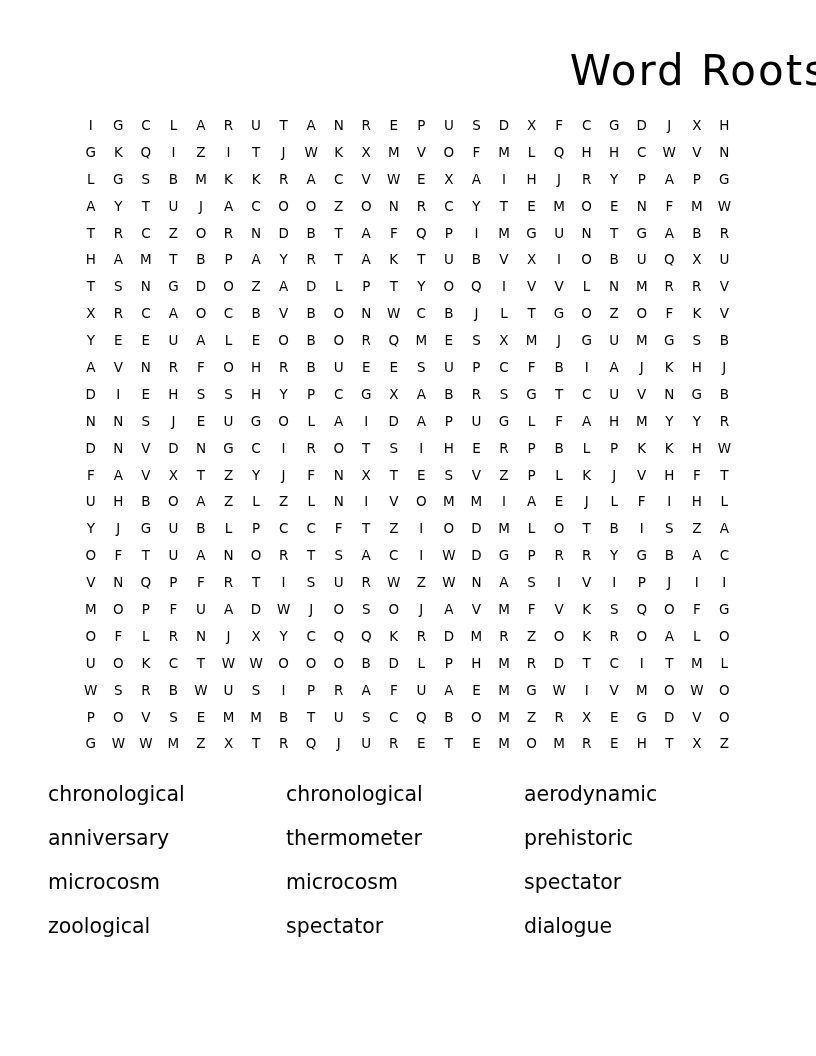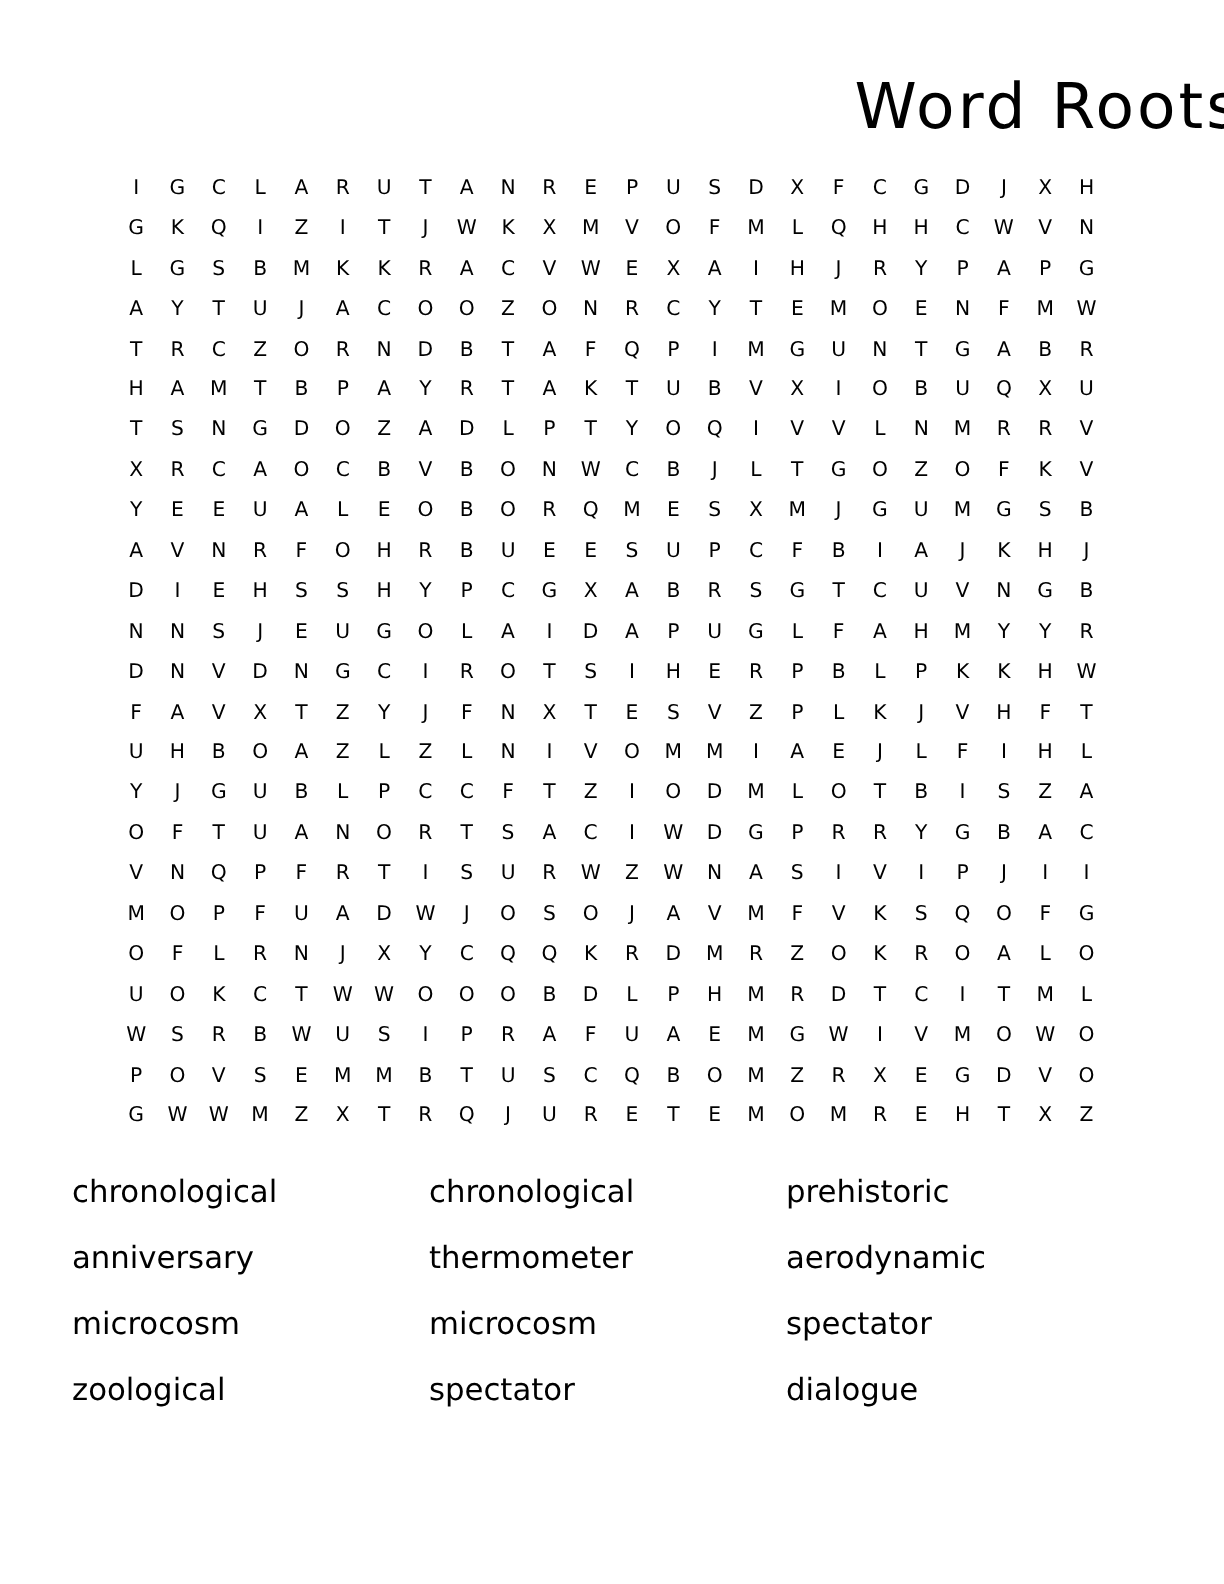--- a/index.html
+++ b/index.html
@@ -706,19 +706,19 @@
         <div class="word-item">microcosm</div>
         <div class="word-item">zoological</div>
       </div>
       <div class="word-col">
         <div class="word-item">chronological</div>
         <div class="word-item">thermometer</div>
         <div class="word-item">microcosm</div>
         <div class="word-item">spectator</div>
       </div>
       <div class="word-col">
+        <div class="word-item">aerodynamic</div>
         <div class="word-item">prehistoric</div>
-        <div class="word-item">aerodynamic</div>
         <div class="word-item">spectator</div>
         <div class="word-item">dialogue</div>
       </div>
     </div>
 </div>
 
 </body></html>

